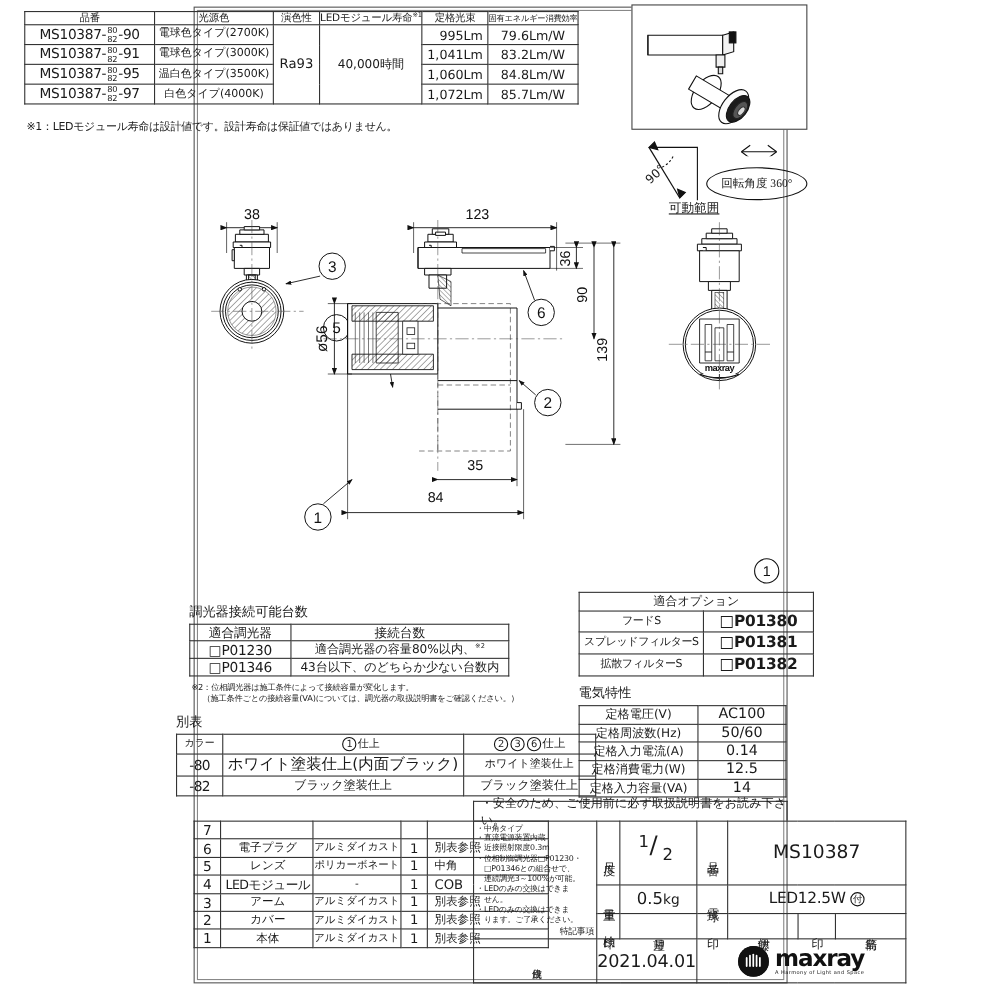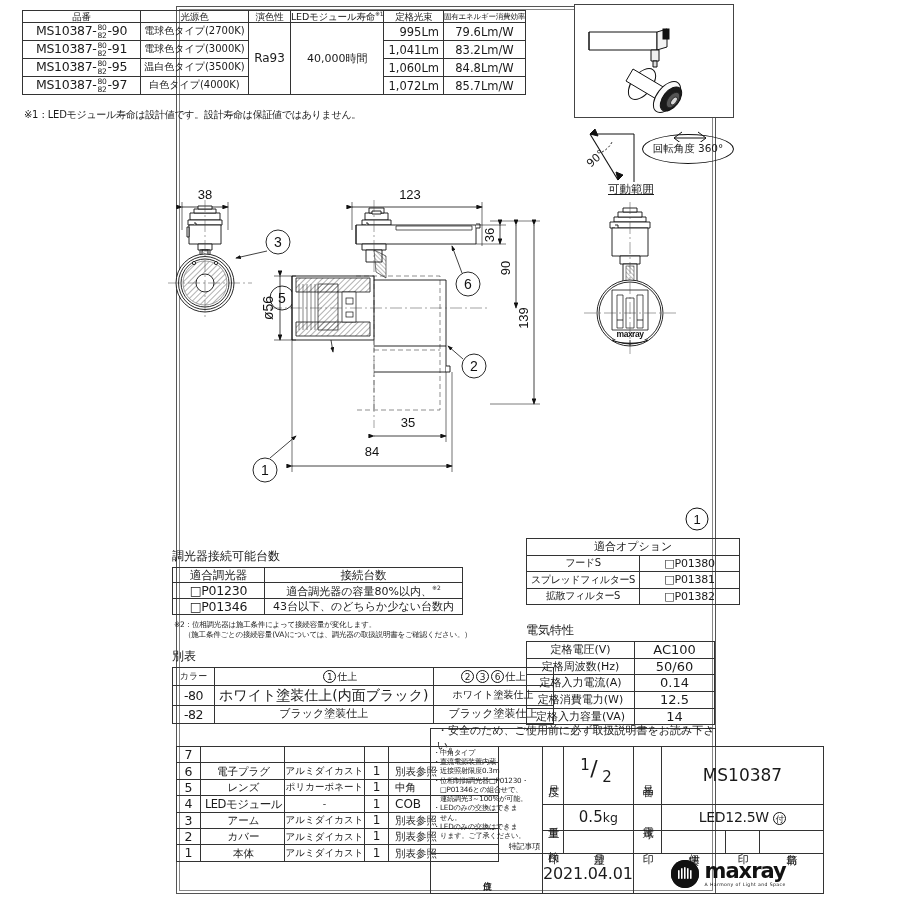--- a/index.html
+++ b/index.html
@@ -57,60 +57,60 @@
   
   #photo-box {
     position:absolute; left:574px; top:4px; width:160px; height:114px;
     border:1px solid #444; background:#fff; overflow:hidden;
   }
   
   #move { position:absolute; left:578px; top:128px; width:150px; height:68px; }
   #move-label { position:absolute; left:608px; top:182px; font-size:11.5px; }
   #deg90 { position:absolute; left:586px; top:152px; font-size:11px; transform: rotate(-42deg); }
   #rot-ellipse {
-    position:absolute; left:642px; top:134px; width:92px; height:30px;
+    position:absolute; left:642px; top:152px; width:92px; height:30px;
     border:1.3px solid #111; border-radius:50%;
     display:flex; align-items:center; justify-content:center;
-    font-size:10.5px; white-space:nowrap;
-  }
-
-  
-  #drawing { position:absolute; left:160px; top:180px; }
+    font-size:10.5px; white-space:nowrap;font-family:Liberation Serif, serif;
+  }
+
+  
+  #drawing { position:absolute; left:184px; top:180px; }
 
   
   #dimmer-wrap { position:absolute; left:172px; top:548px; }
   .sec-title { font-size:12px; margin-bottom:2px; }
   #dimmer { font-size:11px; }
   #dimmer td { padding:1px 4px; }
   #dimmer td.hd { font-size:11.5px; padding:1px 10px; }
   #dimmer td.code { font-size:12.5px; letter-spacing:-.2px; }
   #dimmer td.cnt { font-size:11px; }
   .note2 { position:absolute; left:174px; top:620px; font-size:7.5px; line-height:1.35; letter-spacing:-.2px; }
 
   
-  #color-wrap { position:absolute; left:172px; top:648px; }
+  #color-wrap { position:absolute; left:160px; top:648px; }
   #colortbl { font-size:11px; }
   #colortbl td { padding:2px 4px; }
   #colortbl td.ch { font-size:9px; }
   #colortbl td.cn { font-size:12.5px; letter-spacing:-.5px; }
   #colortbl td.f1 { font-size:10px; width:172px;padding-left:36px; }
   #colortbl td.f2 { font-size:10.5px; width:120px; }
   .circnum {
     display:inline-block; width:13px; height:13px; line-height:12px;
     border:1px solid #111; border-radius:50%; font-size:9px; text-align:center;
     vertical-align:middle; margin:0 1px;
   }
 
   
   #opt-wrap { position:absolute; left:526px; top:538px; }
   #opttbl { font-size:11px; }
   #opttbl td { padding:2px 4px; }
   #opttbl td.oh { font-size:11px; }
   #opttbl td.on { font-size:10px; width:84px; letter-spacing:-.4px; }
-  #opttbl td.oc { font-size:11px; width:100px; letter-spacing:-.2px; }
+  #opttbl td.oc { font-size:14px; width:100px; letter-spacing:-.2px;font-weight:bold; }
 
   
   #elec-wrap { position:absolute; left:526px; top:622px; }
   #electbl { font-size:11px; }
   #electbl td { padding:1px 4px; }
   #electbl td.el { text-align:center; width:108px; font-size:11px; }
   #electbl td.ev { text-align:center; width:80px; font-size:13px;margin-top:15px; }
 
   
   #safety {

